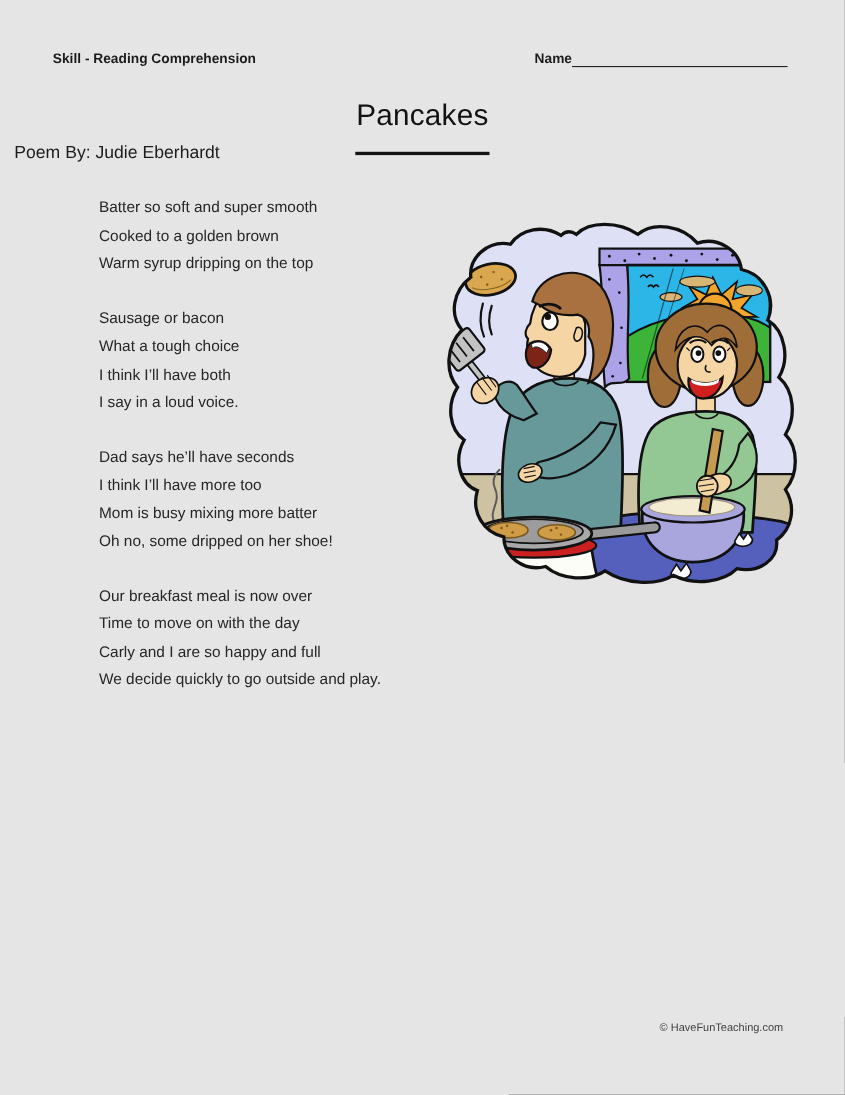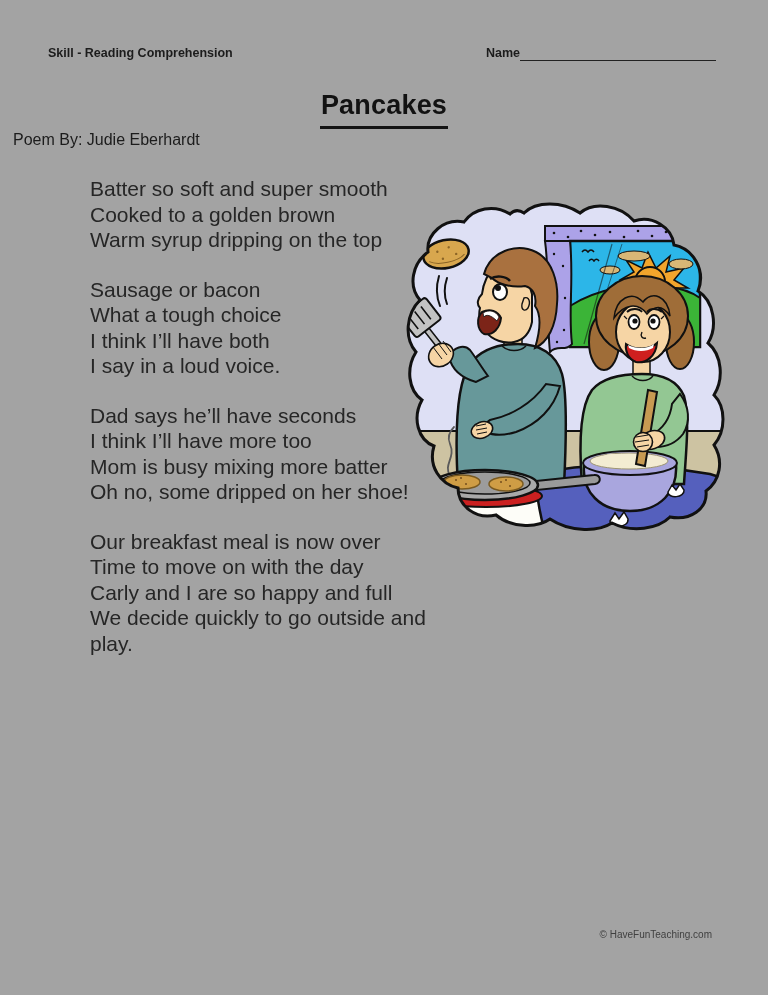--- a/index.html
+++ b/index.html
@@ -1,20 +1,20 @@
 <!DOCTYPE html>
 <html><head>
 <meta charset="utf-8">
 <style>
   html,body{margin:0;padding:0;background:#888;}
   .page{
     position:relative;
     width:768px;height:995px;
     margin:0 auto;
-    background:#a3a3a3;
+    background:#e5e5e5;
     font-family:"Liberation Sans", sans-serif;
     color:#222;
     overflow:hidden;
   }
   .hdr-left{
     position:absolute;left:48px;top:46px;
     font-size:12.5px;font-weight:700;color:#1c1c1c;
   }
   .hdr-right{
     position:absolute;right:52px;top:46px;
@@ -23,31 +23,31 @@
   }
   .name-underline{
     display:inline-block;width:196px;height:14px;
     border-bottom:1.6px solid #222;
   }
   .title-wrap{
     position:absolute;left:0;top:90px;width:768px;text-align:center;
   }
   .title{
     display:inline-block;
-    font-size:27px;font-weight:700;color:#121212;
-    border-bottom:3px solid #141414;padding:0 1px 5px 1px;
+    font-size:27px;font-weight:400;color:#121212;
+    border-bottom:3px solid #141414;padding:0 1px 17px 1px;
     letter-spacing:.2px;
   }
   .byline{
     position:absolute;left:0;top:131px;width:768px;
     font-size:16px;color:#1c1c1c;margin-left:13px;
   }
   .poem{
     position:absolute;left:90px;top:176px;width:380px;
-    font-size:21px;color:#262626;
+    font-size:14px;color:#262626;
   }
   .stanza{margin:0 0 24px 0;}
   .stanza p{margin:0;line-height:25.5px;}
   .illus{
     position:absolute;left:398px;top:194px;width:330px;height:340px;
   }
   .footer{
     position:absolute;right:56px;top:929px;
     font-size:10px;color:#404040;
   }

